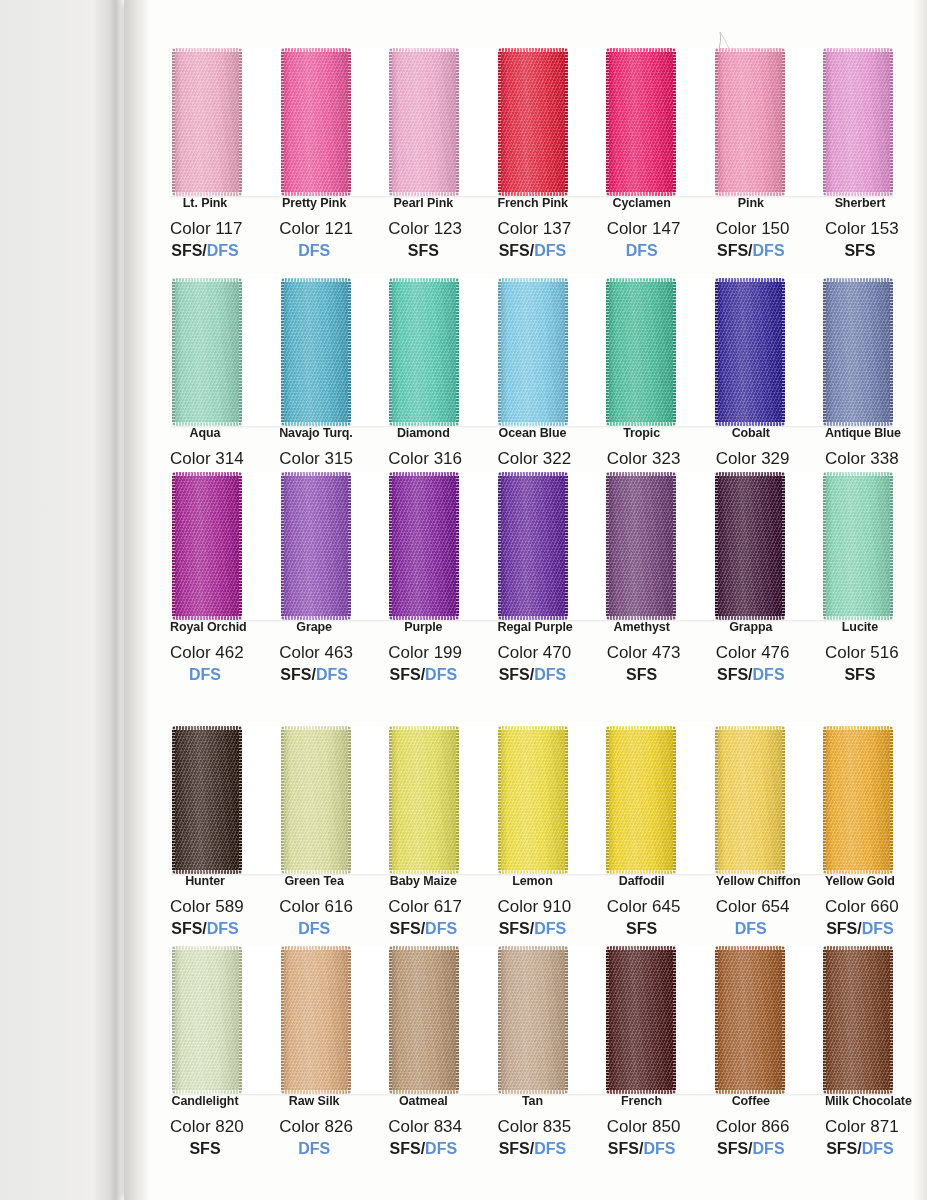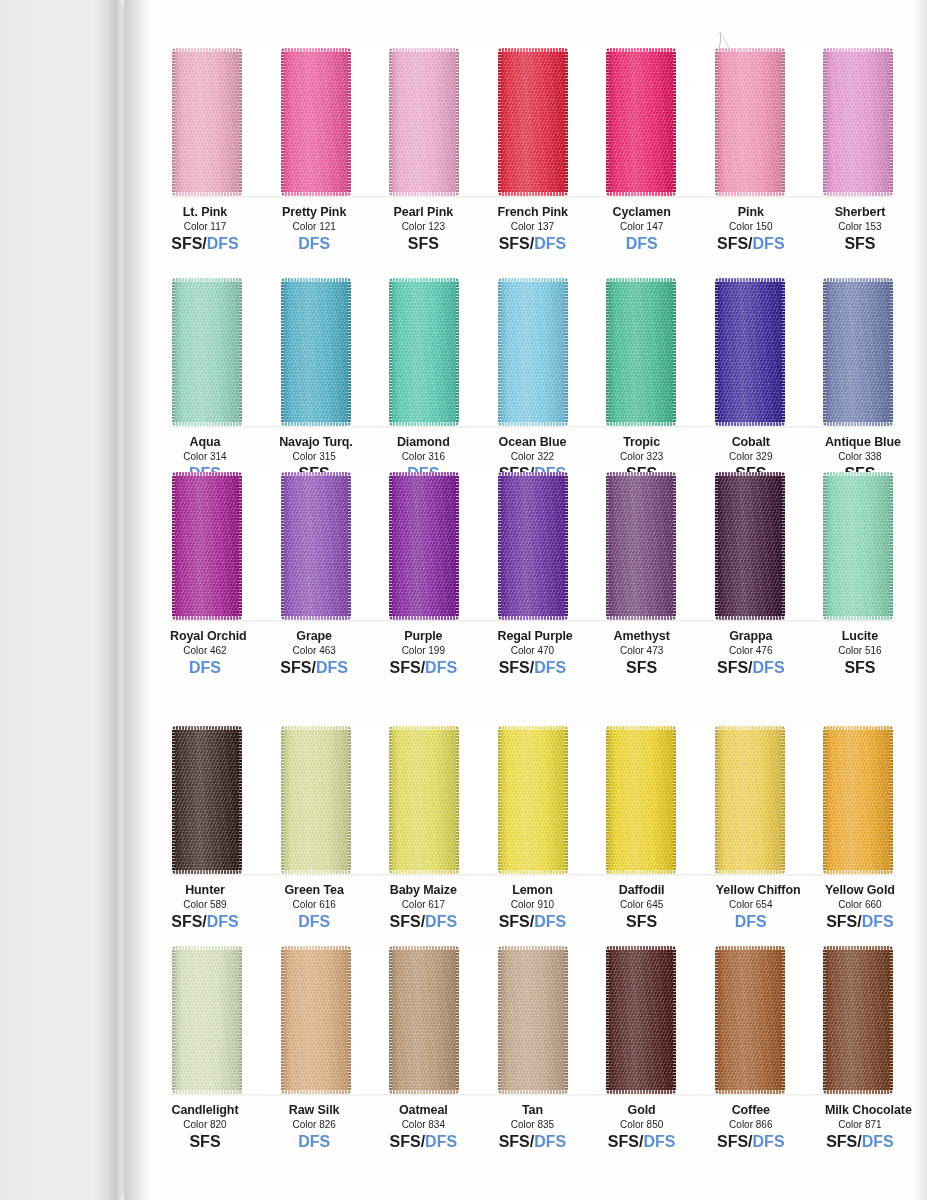--- a/index.html
+++ b/index.html
@@ -145,38 +145,37 @@
   }
   .ribbon .selv-l { left: 0; }
   .ribbon .selv-r { right: 0; }
 
   
   .labels {
     position: relative;
     display: flex;
     justify-content: space-between;
     margin: 0 20px;
-    padding-top: 9px;
   }
   .label {
     width: 70px;
     text-align: center;
     color: #1d1d1f;
     line-height: 1.22;
   }
   .label .name {
     font-size: 12.5px;
     font-weight: bold;
     letter-spacing: -0.1px;
     white-space: nowrap;
   }
   .label .num {
-    font-size: 10px;
+    font-size: 17px;
     font-weight: normal;
-    margin-top: 1px;
+    margin-top: 8px;
     white-space: nowrap;
   }
   .label .avail {
     font-size: 16px;
     font-weight: bold;
     margin-top: 1px;
     white-space: nowrap;
   }
   .avail .sfs { color: #1d1d1f; }
   .avail .sep { color: #1d1d1f; }
@@ -670,21 +669,21 @@
             <div class="name">Oatmeal</div>
             <div class="num">Color 834</div>
             <div class="avail"><span class="sfs">SFS</span><span class="sep">/</span><span class="dfs">DFS</span></div>
           </div>
           <div class="label">
             <div class="name">Tan</div>
             <div class="num">Color 835</div>
             <div class="avail"><span class="sfs">SFS</span><span class="sep">/</span><span class="dfs">DFS</span></div>
           </div>
           <div class="label">
-            <div class="name">Gold</div>
+            <div class="name">French</div>
             <div class="num">Color 850</div>
             <div class="avail"><span class="sfs">SFS</span><span class="sep">/</span><span class="dfs">DFS</span></div>
           </div>
           <div class="label">
             <div class="name">Coffee</div>
             <div class="num">Color 866</div>
             <div class="avail"><span class="sfs">SFS</span><span class="sep">/</span><span class="dfs">DFS</span></div>
           </div>
           <div class="label">
             <div class="name">Milk Chocolate</div>

